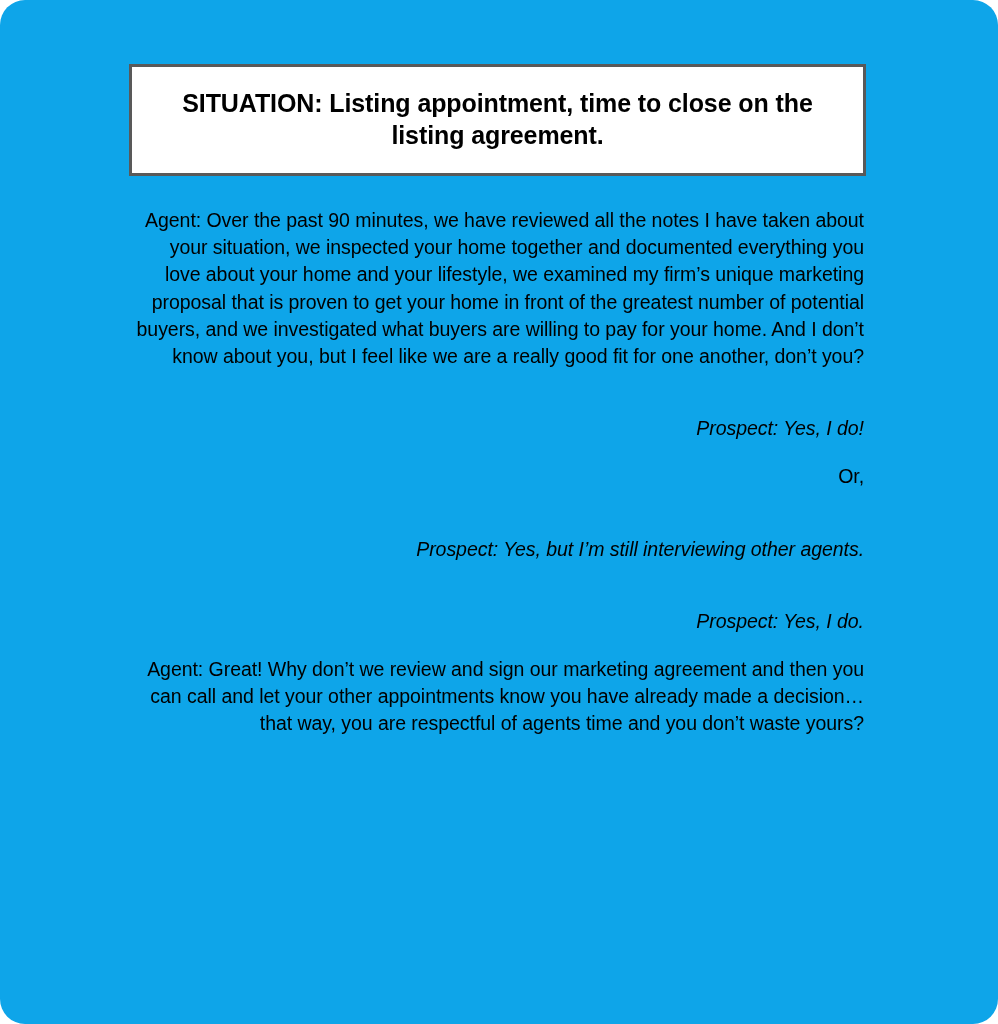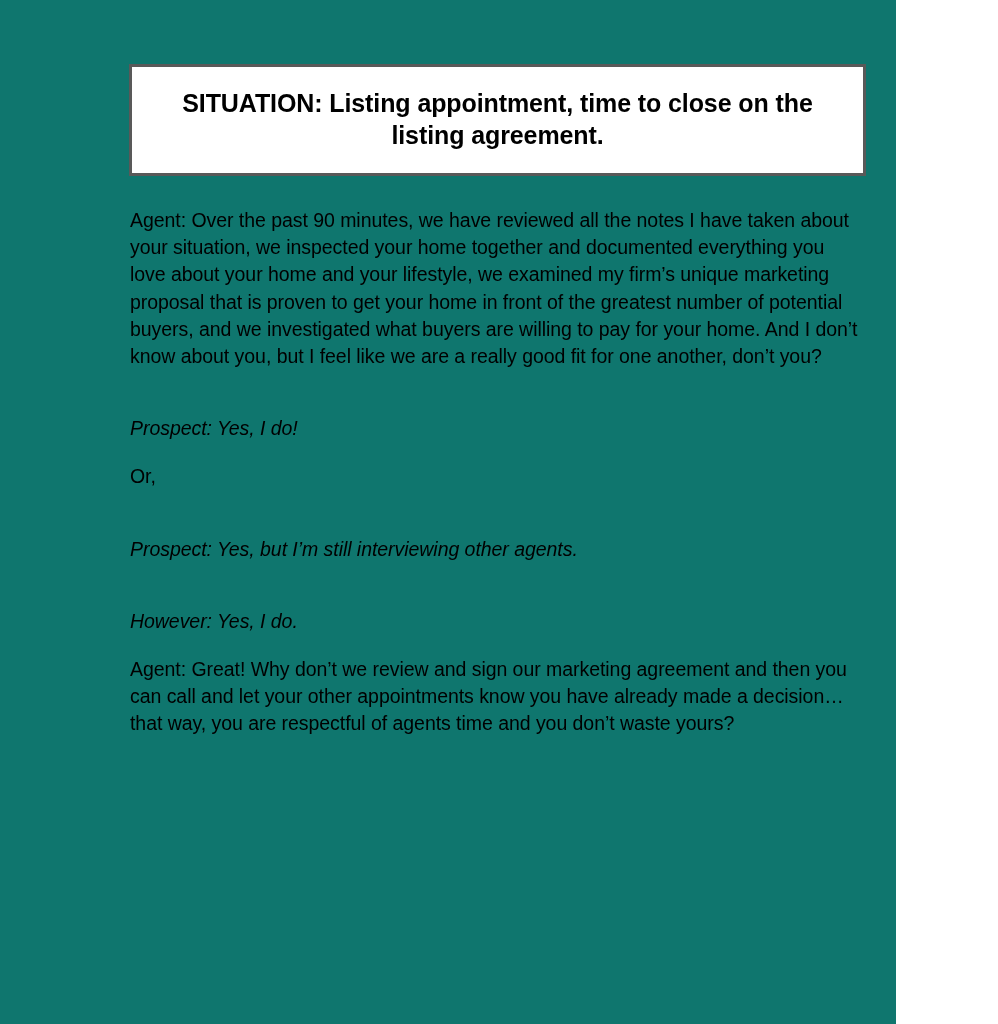--- a/index.html
+++ b/index.html
@@ -13,24 +13,25 @@
     width: 998px;
     height: 1024px;
     font-family: "Liberation Sans", sans-serif;
     color: #000000;
     -webkit-font-smoothing: antialiased;
     overflow: hidden;
   }
 
   .page {
     position: relative;
-    width: 896px;
+    width: 998px;
     height: 1024px;
-    background: #0f766e;
+    background: #0ea5e9;
     box-sizing: border-box;
+    border-radius: 25px;
   }
 
   
   .situation-box {
     position: absolute;
     left: 129px;
     top: 64px;
     width: 737px;
     box-sizing: border-box;
     border: 3px solid #595959;
@@ -57,21 +58,21 @@
     width: 734px;
   }
 
   .para {
     margin: 0 0 21px 0;
     font-family: "Liberation Sans", sans-serif;
     font-size: 19.5px;
     line-height: 27.2px;
     color: #000000;
     letter-spacing: -0.05px;
-    text-align: left;
+    text-align: right;
   }
 
   .para:last-child {
     margin-bottom: 0;
   }
 
   .para.agent {
     font-style: normal;
     font-weight: normal;
   }
@@ -95,17 +96,17 @@
   <div class="situation-box" style="border-color: rgb(89, 89, 89);">
     <p class="situation-title">SITUATION: Listing appointment, time to close on the listing agreement.</p>
   </div>
 
   <div class="script">
 
   <p class="para agent">Agent: Over the past 90 minutes, we have reviewed all the notes I have taken about your situation, we inspected your home together and documented everything you love about your home and your lifestyle, we examined my firm’s unique marketing proposal that is proven to get your home in front of the greatest number of potential buyers, and we investigated what buyers are willing to pay for your home. And I don’t know about you, but I feel like we are a really good fit for one another, don’t you?</p>
       <p class="para prospect">Prospect: Yes, I do!</p>
       <p class="para connector">Or,</p>
       <p class="para prospect">Prospect: Yes, but I’m still interviewing other agents.</p>
-      <p class="para prospect">However: Yes, I do.</p>
+      <p class="para prospect">Prospect: Yes, I do.</p>
       <p class="para agent">Agent: Great! Why don’t we review and sign our marketing agreement and then you can call and let your other appointments know you have already made a decision…that way, you are respectful of agents time and you don’t waste yours?</p>
     </div>
 
 </div>
 
 </body></html>

